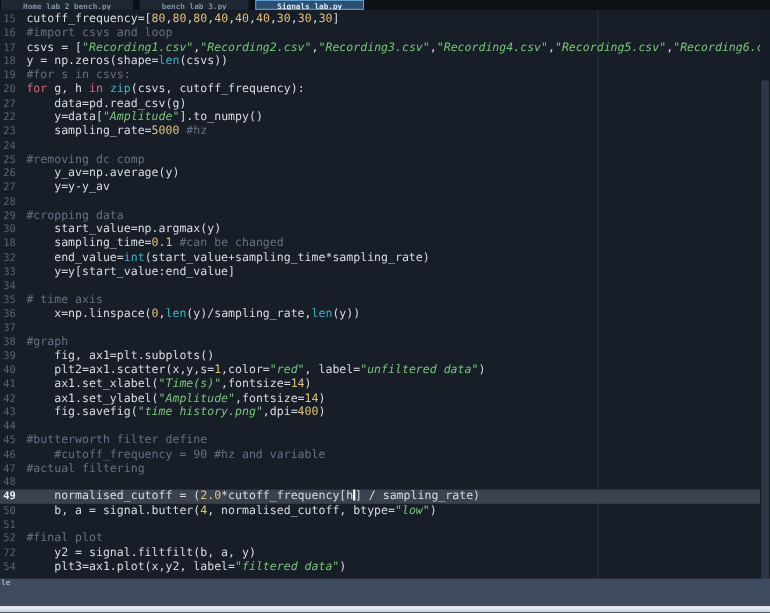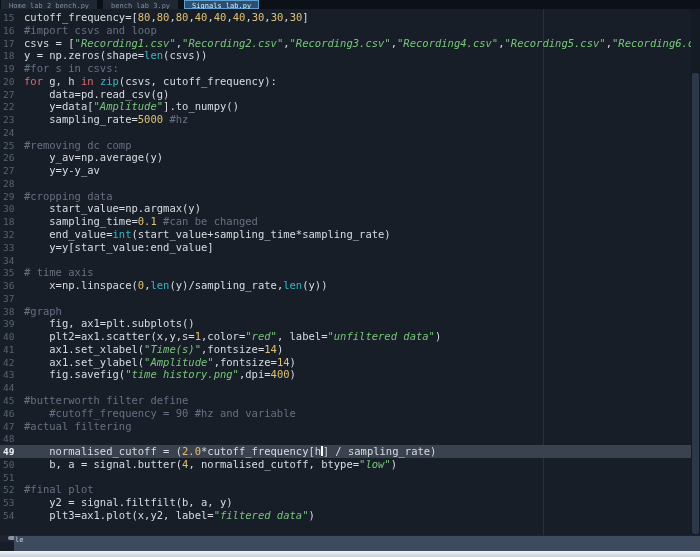--- a/index.html
+++ b/index.html
@@ -2,22 +2,22 @@
 <html style="--bg: #171e28; --fg: #d8dce2; --accent: #5e9fd0; --kw: #dc6a71; --builtin: #35b6c4; --string: #79c679; --number: #e0c074; --comment: #667082; --current-line: #3a424f;"><head>
 <meta charset="utf-8">
 <style>
   html,body{margin:0;padding:0;background:#000;}
   .screen{position:relative;width:700px;height:557px;overflow:hidden;
           background:var(--bg);font-family:"DejaVu Sans Mono",monospace;}
 
   
   .tab-bar{position:absolute;top:0;left:0;right:0;height:9px;background:#0c1118;
            display:flex;gap:6px;padding-left:1px;overflow:hidden;}
-  .tab{height:100%;padding:0 8px;font-size:7px;line-height:12px;color:#8290a1;
-       background:#1e2732;white-space:nowrap;overflow:hidden;}
+  .tab{height:100%;padding:0 20px;font-size:7px;line-height:12px;color:#8290a1;
+       background:#1e2732;white-space:nowrap;overflow:hidden;font-weight:bold;}
   .tab.active{background:#2c4e71;color:#d9ebf8;box-shadow:inset 0 0 0 1px var(--accent);}
 
   
   .editor{position:absolute;top:9px;left:0;right:0;bottom:0;background:var(--bg);}
   .ruler{position:absolute;left:543px;top:0;bottom:22px;width:1px;background:#27303d;}
   .code-lines{position:absolute;top:2px;left:0;right:9px;bottom:22px;overflow:hidden;}
   .row{height:12.78px;line-height:12.78px;white-space:pre;font-size:10.5px;color:var(--fg);}
   .ln{display:inline-block;width:21px;padding-left:3px;font-size:9.5px;color:#57636f;}
   .row.current{background:var(--current-line);}
   .row.current .ln{color:#edf2f7;font-weight:bold;}
@@ -29,22 +29,22 @@
   .caret{display:inline-block;width:1.5px;height:10px;background:#ffffff;vertical-align:-1px;}
 
   
   .vscroll{position:absolute;top:0;right:0;bottom:22px;width:9px;background:#151b24;}
   .vthumb{position:absolute;left:1px;right:1px;top:64px;bottom:1px;background:#2c3848;border-radius:2px;}
   .hscroll{position:absolute;left:0;right:0;bottom:15px;height:7px;background:#1d2430;}
   .hthumb{position:absolute;left:8px;top:1px;width:424px;height:4px;background:#8893a5;border-radius:2px;}
   .hcorner{position:absolute;right:1px;top:1px;width:7px;height:4px;background:#8893a5;}
 
   
-  .status{position:absolute;left:0;right:0;bottom:6px;height:15px;background:#3e4b5e;
-          color:#ccd4df;font-size:7px;line-height:9px;padding-left:1px;margin-left:14px;}
+  .status{position:absolute;left:0;right:0;bottom:6px;height:25px;background:#3e4b5e;
+          color:#ccd4df;font-size:7px;line-height:9px;padding-left:1px;}
   .strip{position:absolute;left:0;right:0;bottom:0;height:6px;
          background:linear-gradient(#f3f6fa,#c3cdda);}
 </style>
 </head>
 <body>
 
 <div class="screen">
 
   <div class="tab-bar">
       <div class="tab">Home lab 2 bench.py</div>
@@ -86,21 +86,21 @@
         <div class="row"><span class="ln">43</span><span class="tok-t">    fig.savefig(</span><span class="tok-s">"time history.png"</span><span class="tok-t">,dpi=</span><span class="tok-n">400</span><span class="tok-t">)</span></div>
         <div class="row"><span class="ln">44</span></div>
         <div class="row"><span class="ln">45</span><span class="tok-c">#butterworth filter define</span></div>
         <div class="row"><span class="ln">46</span><span class="tok-c">    #cutoff_frequency = 90 #hz and variable</span></div>
         <div class="row"><span class="ln">47</span><span class="tok-c">#actual filtering</span></div>
         <div class="row"><span class="ln">48</span></div>
         <div class="row current"><span class="ln">49</span><span class="tok-t">    normalised_cutoff = (</span><span class="tok-n">2.0</span><span class="tok-t">*cutoff_frequency[h</span><span class="caret"></span><span class="tok-t">] / sampling_rate)</span></div>
         <div class="row"><span class="ln">50</span><span class="tok-t">    b, a = signal.butter(</span><span class="tok-n">4</span><span class="tok-t">, normalised_cutoff, btype=</span><span class="tok-s">"low"</span><span class="tok-t">)</span></div>
         <div class="row"><span class="ln">51</span></div>
         <div class="row"><span class="ln">52</span><span class="tok-c">#final plot</span></div>
-        <div class="row"><span class="ln">53</span><span class="tok-t">    y2 = signal.filtfilt(b, a, y)</span></div>
+        <div class="row"><span class="ln">72</span><span class="tok-t">    y2 = signal.filtfilt(b, a, y)</span></div>
         <div class="row"><span class="ln">54</span><span class="tok-t">    plt3=ax1.plot(x,y2, label=</span><span class="tok-s">"filtered data"</span><span class="tok-t">)</span></div>
       </div>
     <div class="vscroll">
       <div class="vthumb"></div>
     </div>
     <div class="hscroll">
       <div class="hthumb"></div>
       <div class="hcorner"></div>
     </div>
     <div class="status">

